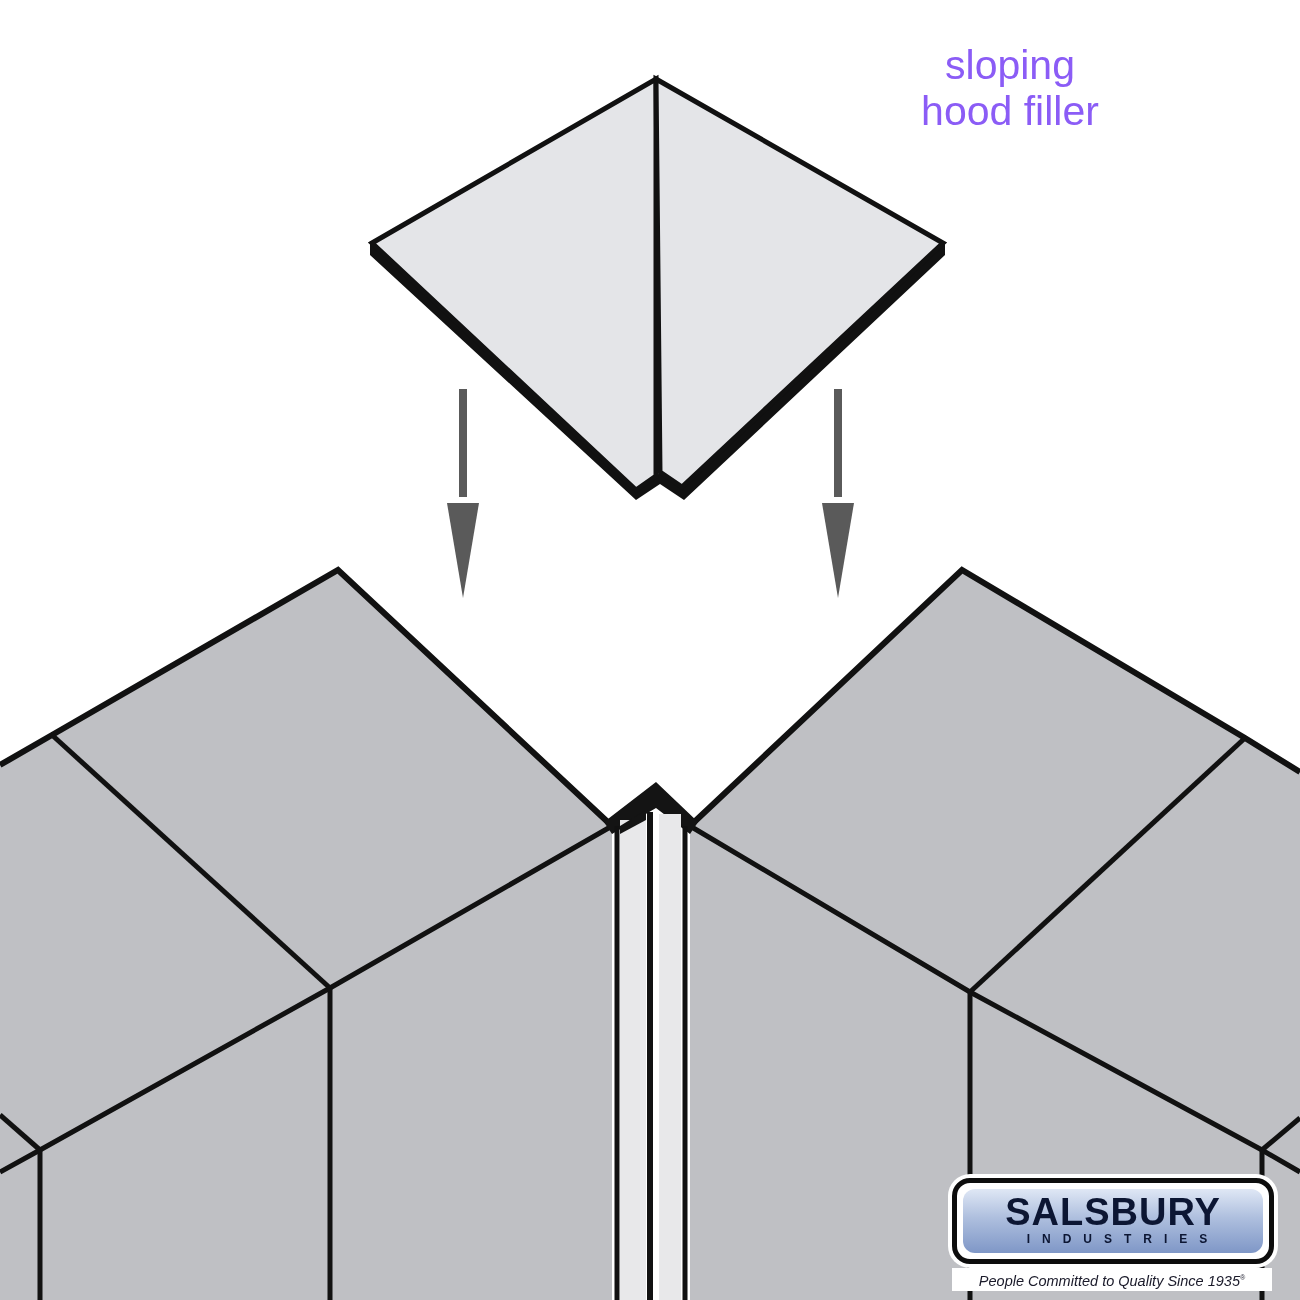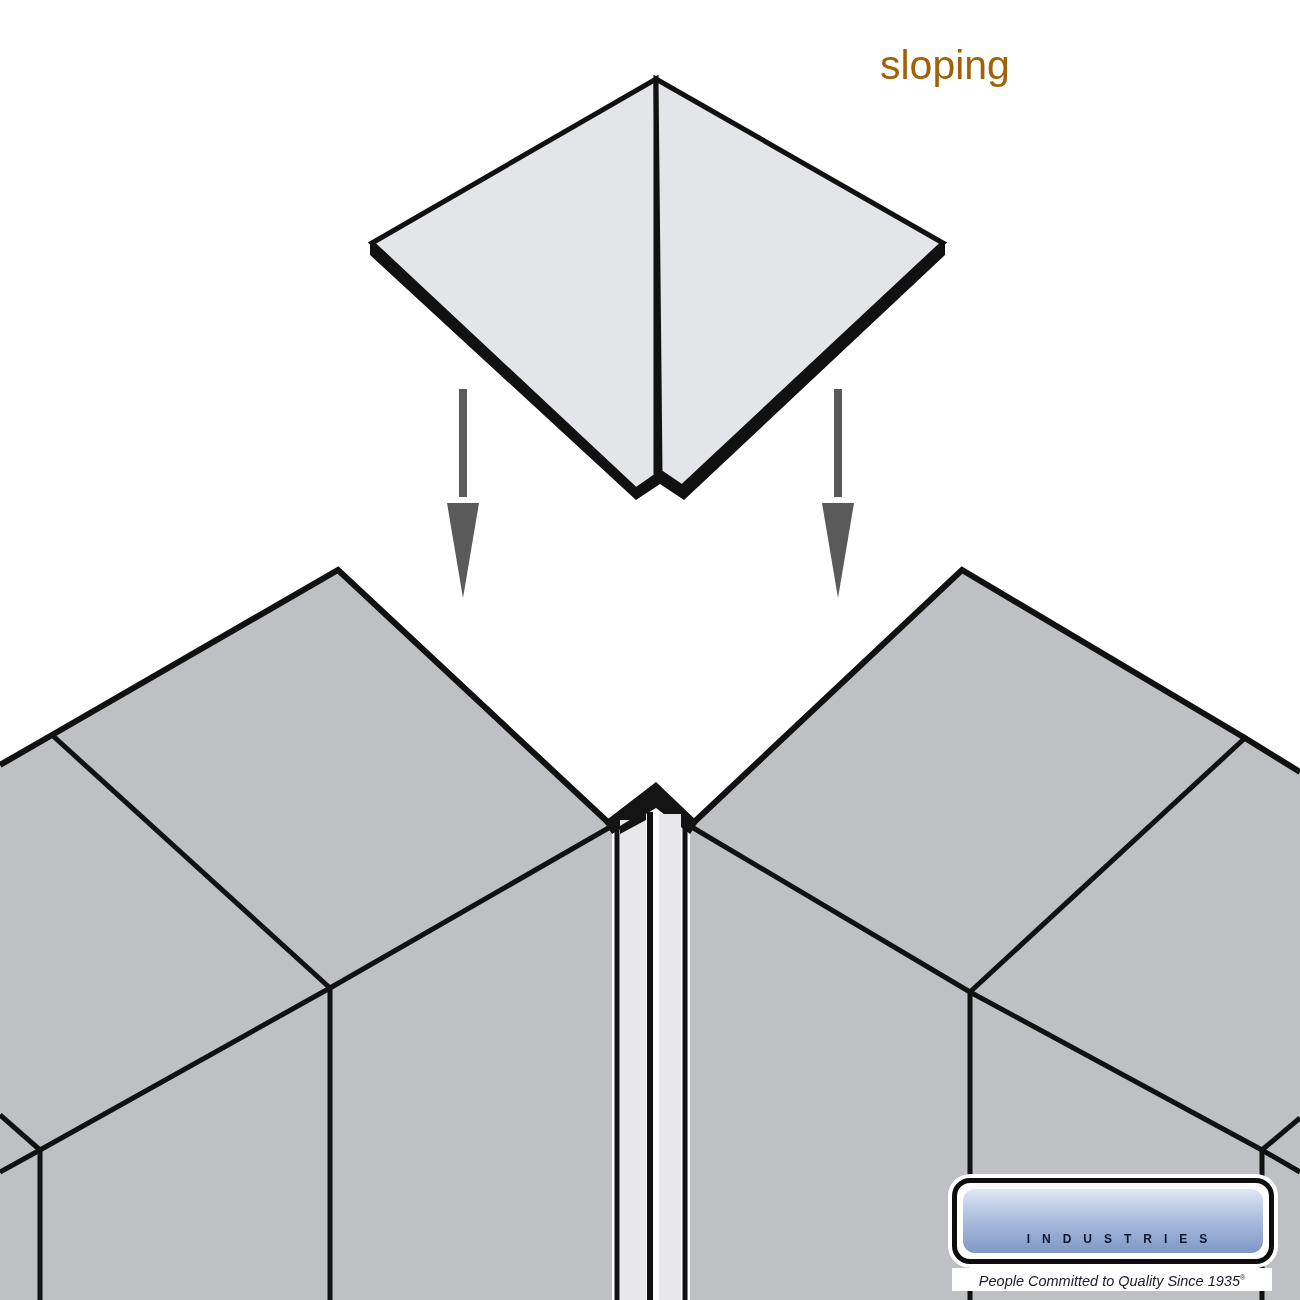--- a/index.html
+++ b/index.html
@@ -19,24 +19,25 @@
       left: 0;
       top: 0;
       width: 1300px;
       height: 1300px;
     }
     .label {
       position: absolute;
       left: 880px;
       top: 42px;
       width: 260px;
+      text-align: center;
       font-family: "Liberation Sans", sans-serif;
       font-size: 41px;
       line-height: 46px;
-      color: #a16207;
+      color: #8b5cf6;
     }
     .label span { display: block; }
     .logo {
       position: absolute;
       left: 952px;
       top: 1178px;
       width: 320px;
       height: 120px;
     }
     .logo-plate {
@@ -165,24 +166,26 @@
     <polygon points="447,503 479,503 463,598" fill="#5a5a5a"></polygon>
   </g>
   <g>
     <rect x="834" y="389" width="8" height="108" fill="#5a5a5a"></rect>
     <polygon points="822,503 854,503 838,598" fill="#5a5a5a"></polygon>
   </g>
 </svg>
 
 <div class="label">
   <span>sloping</span>
+  <span>hood filler</span>
 </div>
 
 <div class="logo">
   <div class="logo-plate">
     <div class="logo-inner">
+      <div class="logo-brand">SALSBURY</div>
       <div class="logo-sub">INDUSTRIES</div>
     </div>
   </div>
   <div class="logo-tagline">
     <span>People Committed to Quality Since 1935</span><sup>®</sup>
   </div>
 </div>
 
 </body></html>

